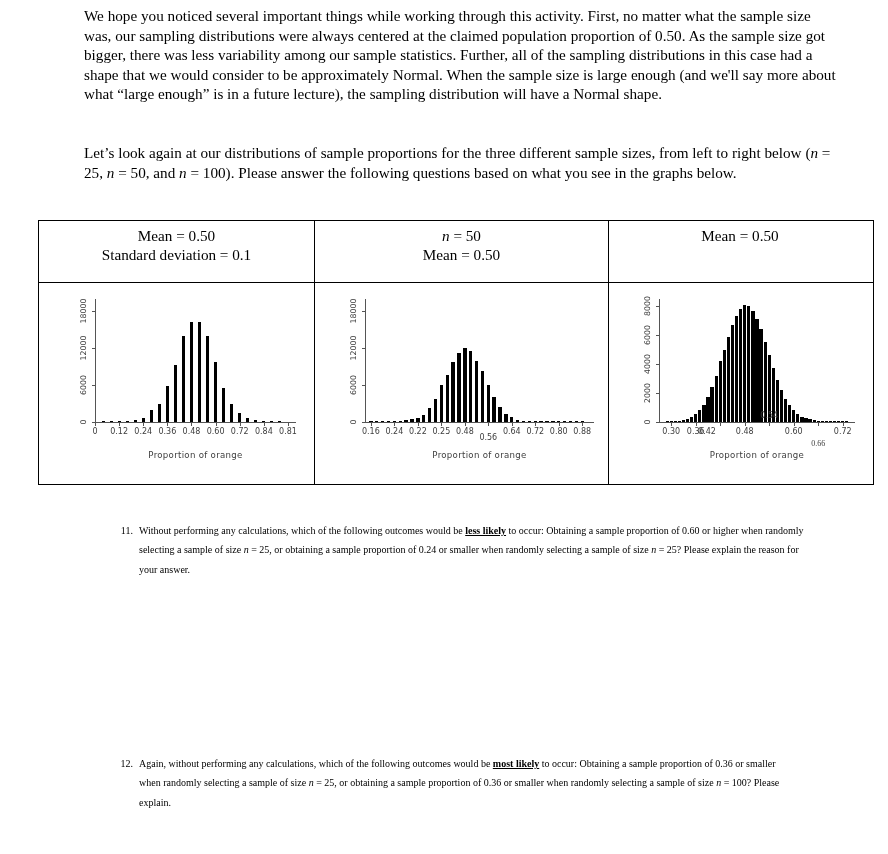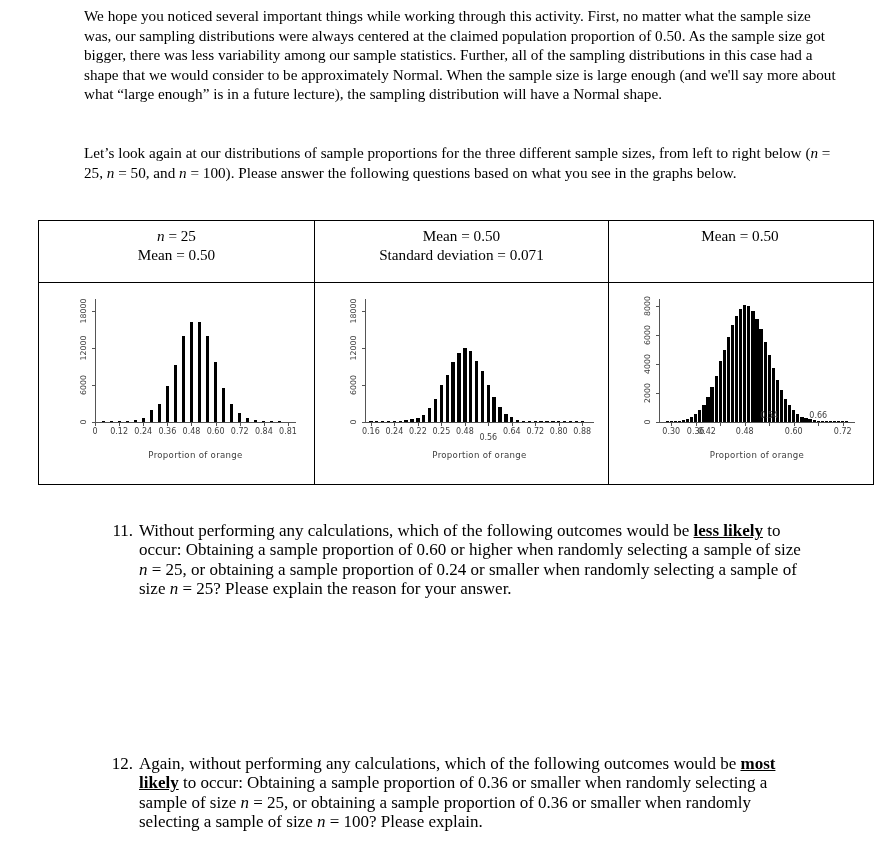--- a/index.html
+++ b/index.html
@@ -124,21 +124,21 @@
     color: #3d3d3d;
     white-space: nowrap;
     transform: translateX(-50%);
     letter-spacing: 0.3px;
   }
 
   
   .question {
     position: absolute;
     font-family: "Liberation Serif", serif;
-    font-size: 17px;
+    font-size: 10px;
     line-height: 19.4px;
   }
   .q-num {
     position: absolute;
     left: 0;
     top: 0;
     width: 26px;
     text-align: right;
   }
   .q-text {
@@ -157,28 +157,28 @@
   <span>We hope you noticed several important things while working through this activity.  First, no matter what the sample size was, our sampling distributions were always centered at the claimed population proportion of 0.50.  As the sample size got bigger, there was less variability among our sample statistics.  Further, all of the sampling distributions in this case had a shape that we would consider to be approximately Normal.   When the sample size is large enough (and we'll say more about what “large enough” is in a future lecture), the sampling distribution will have a Normal shape.</span>
 </div>
 
 <div class="prose" id="para2"><span>Let’s look again at our distributions of sample proportions for the three different sample sizes, from left to right below (</span><span class="it">n</span><span> = 25, </span><span class="it">n</span><span> = 50, and </span><span class="it">n</span><span> = 100).   Please answer the following questions based on what you see in the graphs below.</span></div>
 
 <div id="graph-table">
 
   <div class="table-header-row">
     <div class="cell col-a">
       <div class="hdr-inner">
-        <div><span class="it">n</span><span> = 25</span></div>
         <div>Mean = 0.50</div>
+        <div>Standard deviation = 0.1</div>
       </div>
     </div>
     <div class="cell col-b">
       <div class="hdr-inner">
+        <div><span class="it">n</span><span> = 50</span></div>
         <div>Mean = 0.50</div>
-        <div>Standard deviation = 0.071</div>
       </div>
     </div>
     <div class="cell col-c">
       <div class="hdr-inner">
         <div>Mean = 0.50</div>
       </div>
     </div>
   </div>
 
   <div class="table-body-row">
@@ -375,21 +375,21 @@
           <div class="xtick-label" style="left: 86.75px; top: 144px;">0.36</div>
           <div class="tick-x" style="left: 111.25px; top: 140px;"></div>
           <div class="xtick-label" style="left: 98px; top: 144px;">0.42</div>
           <div class="tick-x" style="left: 135.75px; top: 140px;"></div>
           <div class="xtick-label" style="left: 135.75px; top: 144px;">0.48</div>
           <div class="tick-x" style="left: 160.25px; top: 140px;"></div>
           <div class="xtick-label" style="left: 160.25px; top: 128px;">0.54</div>
           <div class="tick-x" style="left: 184.75px; top: 140px;"></div>
           <div class="xtick-label" style="left: 184.75px; top: 144px;">0.60</div>
           <div class="tick-x" style="left: 209.25px; top: 140px;"></div>
-          <div class="xtick-label" style="left: 209.25px; top: 128px;">0.66</div>
+          <div class="xtick-label" style="left: 209.25px; top: 156px; font-family: Liberation Serif, serif;">0.66</div>
           <div class="tick-x" style="left: 233.75px; top: 140px;"></div>
           <div class="xtick-label" style="left: 233.75px; top: 144px;">0.72</div>
           <div class="axis-title" style="left: 148px; top: 167px;">Proportion of orange</div>
         </div>
     </div>
   </div>
 
 </div>
 
 <div class="question" id="q11">

